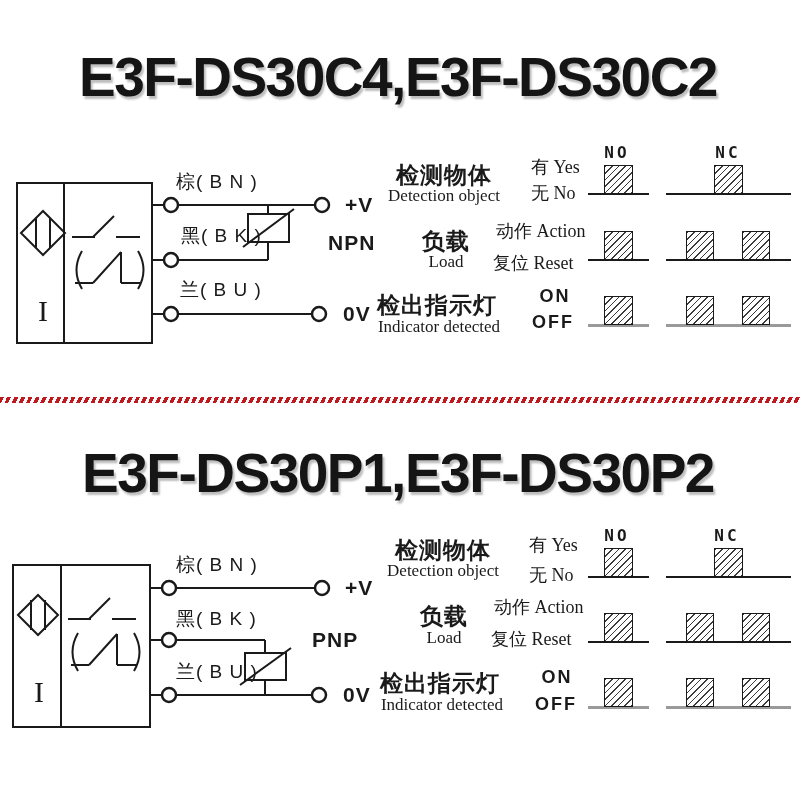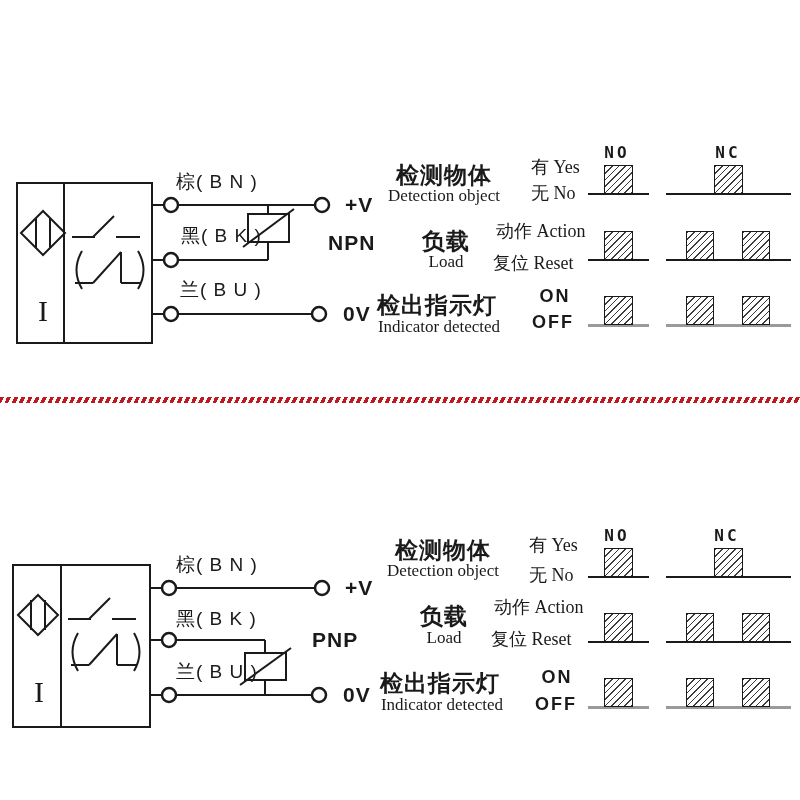--- a/index.html
+++ b/index.html
@@ -66,20 +66,21 @@
       <rect x="245" y="653" width="41" height="27" fill="#ffffff"></rect>
       <line x1="240" y1="685" x2="291" y2="648"></line>
       <circle cx="169" cy="588" r="7" stroke-width="2.5" fill="#ffffff"></circle>
       <circle cx="169" cy="640" r="7" stroke-width="2.5" fill="#ffffff"></circle>
       <circle cx="169" cy="695" r="7" stroke-width="2.5" fill="#ffffff"></circle>
       <circle cx="322" cy="588" r="7" stroke-width="2.5" fill="#ffffff"></circle>
       <circle cx="319" cy="695" r="7" stroke-width="2.5" fill="#ffffff"></circle>
     </g>
   </svg>
 
+  <div class="abs ctr title" style="left:398px;top:77px">E3F-DS30C4,E3F-DS30C2</div>
 
   <div class="abs lv wirelabel" style="left:176px;top:182px">棕( B N )</div>
   <div class="abs lv wirelabel" style="left:181px;top:236px">黑( B K )</div>
   <div class="abs lv wirelabel" style="left:180px;top:290px">兰( B U )</div>
 
   <div class="abs lv term" style="left:345px;top:205px">+V</div>
   <div class="abs lv term" style="left:328px;top:243px">NPN</div>
   <div class="abs lv term" style="left:343px;top:314px">0V</div>
 
   <div class="abs ctr colhead" style="left:617px;top:152px">NO</div>
@@ -95,20 +96,21 @@
   <div class="abs lv state" style="left:496px;top:231px">动作 Action</div>
   <div class="abs lv state" style="left:493px;top:263px">复位 Reset</div>
 
   <div class="abs ctr zh" style="left:437px;top:305px">检出指示灯</div>
   <div class="abs ctr en" style="left:439px;top:327px">Indicator detected</div>
   <div class="abs ctr onoff" style="left:555px;top:296px">ON</div>
   <div class="abs ctr onoff" style="left:553px;top:322px">OFF</div>
 
   <div class="abs divider"></div>
 
+  <div class="abs ctr title" style="left:398px;top:473px">E3F-DS30P1,E3F-DS30P2</div>
 
   <div class="abs lv wirelabel" style="left:176px;top:565px">棕( B N )</div>
   <div class="abs lv wirelabel" style="left:176px;top:619px">黑( B K )</div>
   <div class="abs lv wirelabel" style="left:176px;top:672px">兰( B U )</div>
 
   <div class="abs lv term" style="left:345px;top:588px">+V</div>
   <div class="abs lv term" style="left:312px;top:640px">PNP</div>
   <div class="abs lv term" style="left:343px;top:695px">0V</div>
 
   <div class="abs ctr colhead" style="left:617px;top:535px">NO</div>

